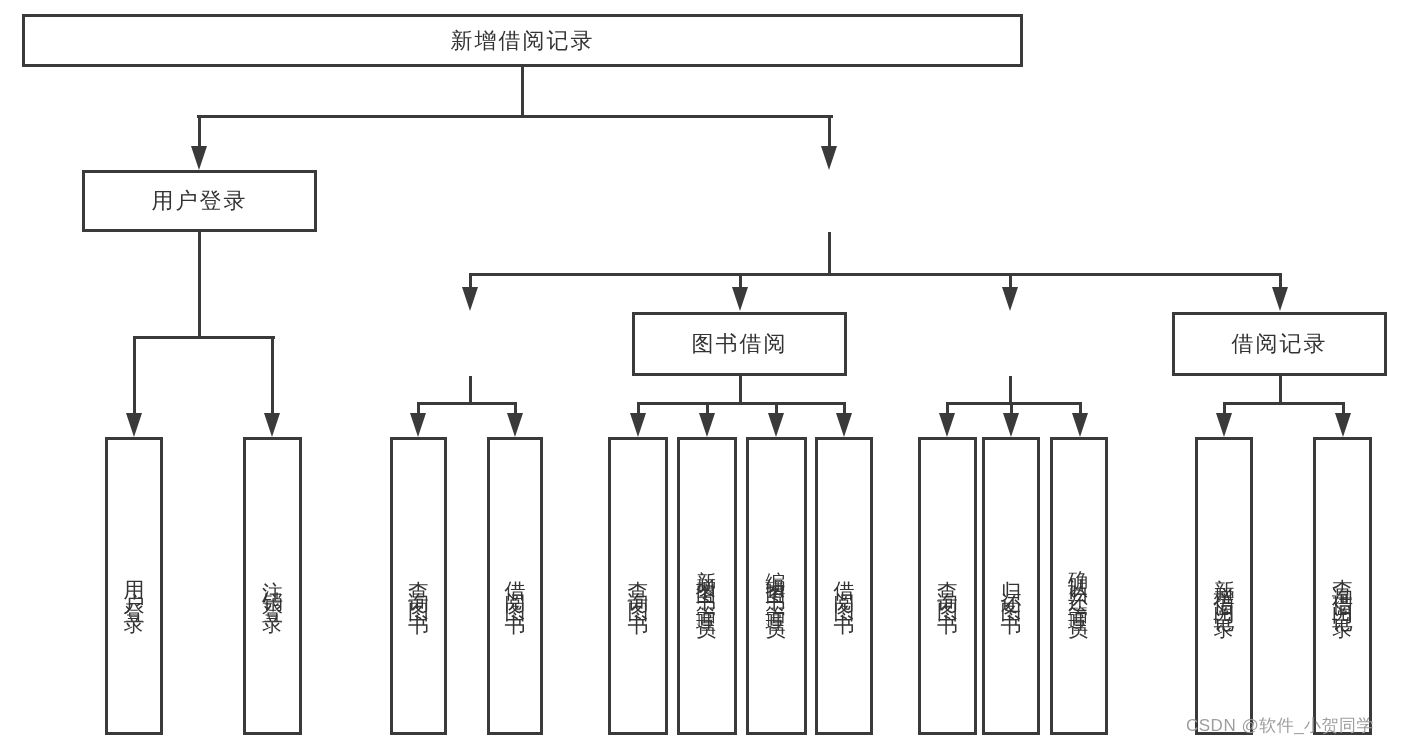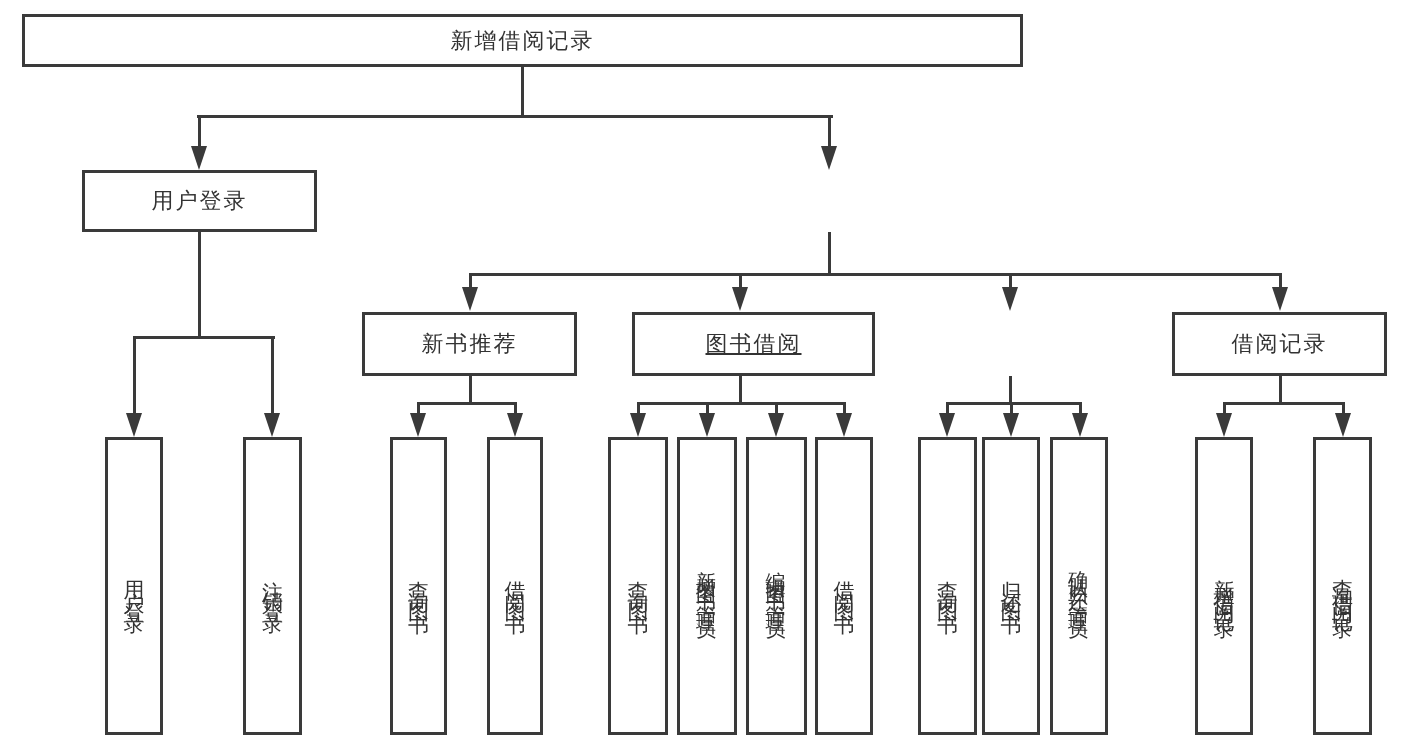--- a/index.html
+++ b/index.html
@@ -92,36 +92,36 @@
   <div class="line" style="left:1223px;top:402px;width:122px;height:3px;"></div>
   <div class="line" style="left:1223px;top:402px;width:3px;height:14px;"></div>
   <div class="arrow" style="left:1216px;top:413px;"></div>
   <div class="line" style="left:1342px;top:402px;width:3px;height:14px;"></div>
   <div class="arrow" style="left:1335px;top:413px;"></div>
 
   <div class="hbox" style="left:22px;top:14px;width:1001px;height:53px;">新增借阅记录</div>
 
   <div class="hbox" style="left:82px;top:170px;width:235px;height:62px;">用户登录</div>
 
-  <div class="hbox" style="left:362px;top:312px;width:215px;height:64px;">新书推荐</div>
-  <div class="hbox" style="left:632px;top:312px;width:243px;height:64px;text-decoration:underline;">图书借阅</div>
+  <div class="hbox" style="left:632px;top:312px;width:215px;height:64px;">图书借阅</div>
   <div class="hbox" style="left:1172px;top:312px;width:215px;height:64px;">借阅记录</div>
 
   <div class="vbox" style="left:105px;top:437px;width:58px;height:298px;">用户登录</div>
   <div class="vbox" style="left:243px;top:437px;width:59px;height:298px;">注销登录</div>
 
   <div class="vbox" style="left:390px;top:437px;width:57px;height:298px;">查询图书</div>
   <div class="vbox" style="left:487px;top:437px;width:56px;height:298px;">借阅图书</div>
 
   <div class="vbox" style="left:608px;top:437px;width:60px;height:298px;">查询图书</div>
   <div class="vbox long" style="left:677px;top:437px;width:60px;height:298px;">新增图书（管理员）</div>
   <div class="vbox long" style="left:746px;top:437px;width:61px;height:298px;">编辑图书（管理员）</div>
   <div class="vbox" style="left:815px;top:437px;width:58px;height:298px;">借阅图书</div>
 
   <div class="vbox" style="left:918px;top:437px;width:59px;height:298px;">查询图书</div>
   <div class="vbox" style="left:982px;top:437px;width:58px;height:298px;">归还图书</div>
   <div class="vbox long" style="left:1050px;top:437px;width:58px;height:298px;">确认归还（管理员）</div>
 
   <div class="vbox med" style="left:1195px;top:437px;width:58px;height:298px;">新增借阅记录</div>
   <div class="vbox med" style="left:1313px;top:437px;width:59px;height:298px;">查询借阅记录</div>
 
+  <div class="watermark">CSDN @软件_小贺同学</div>
 
 </div>
 
 </body></html>

